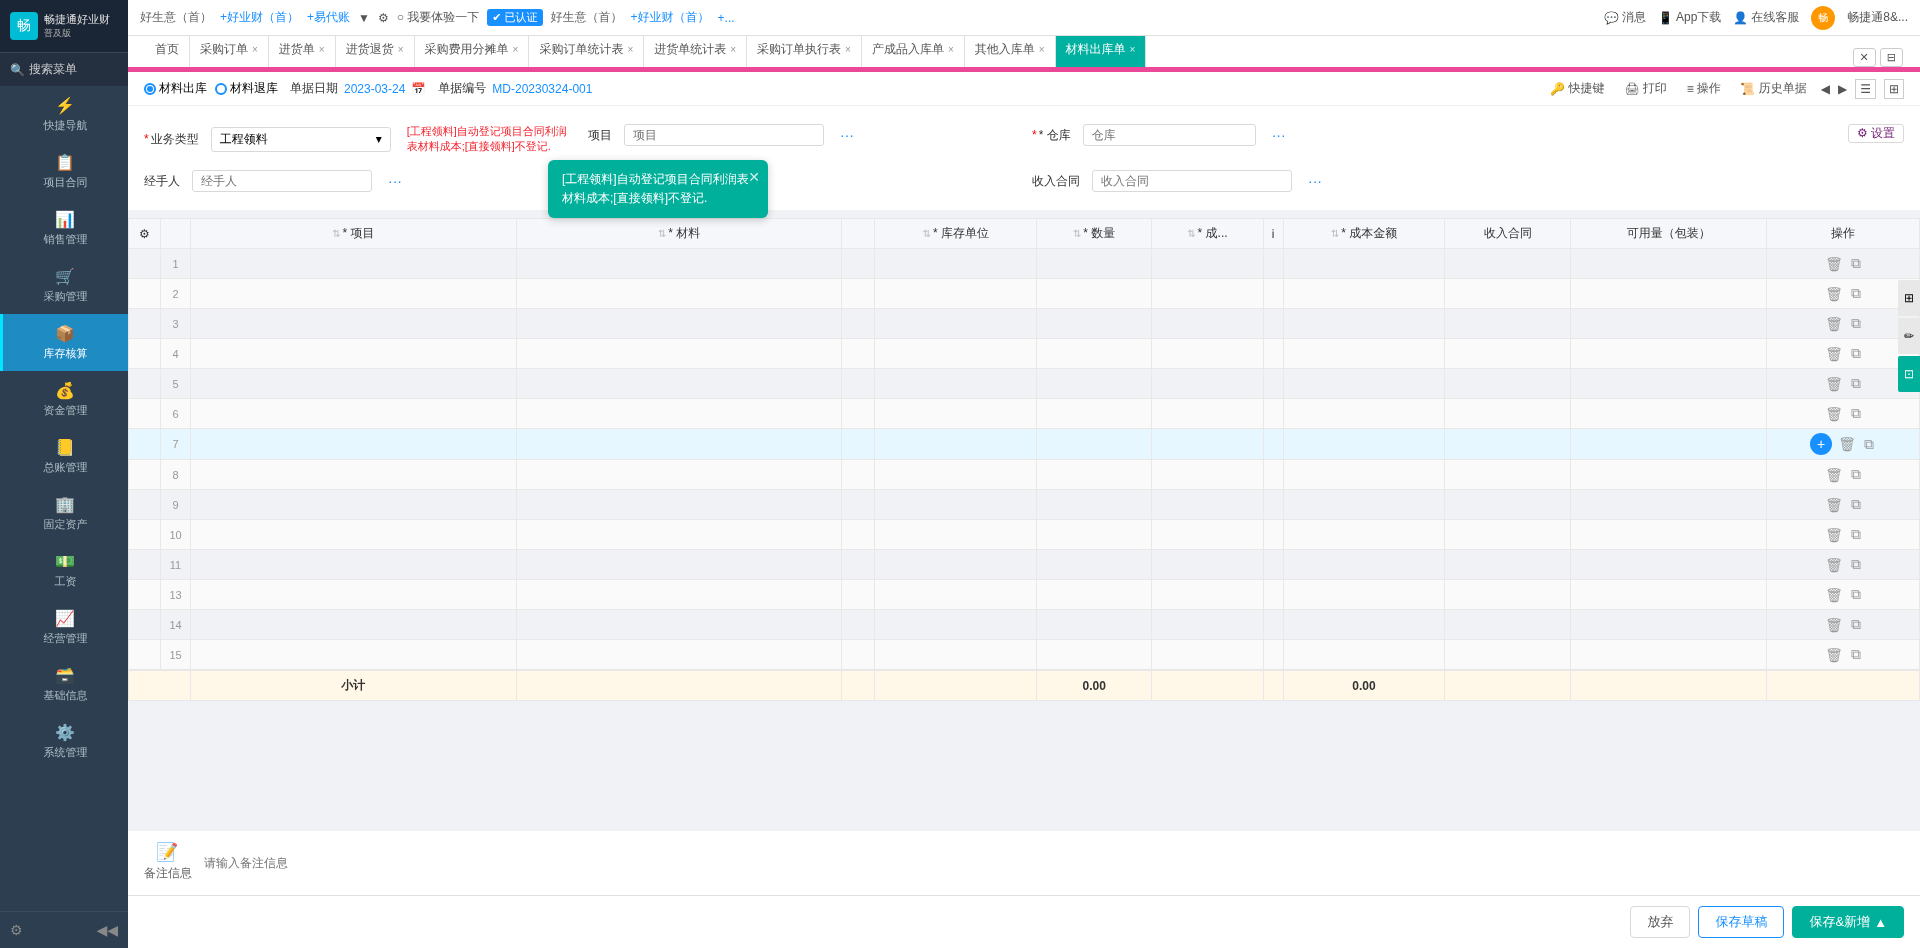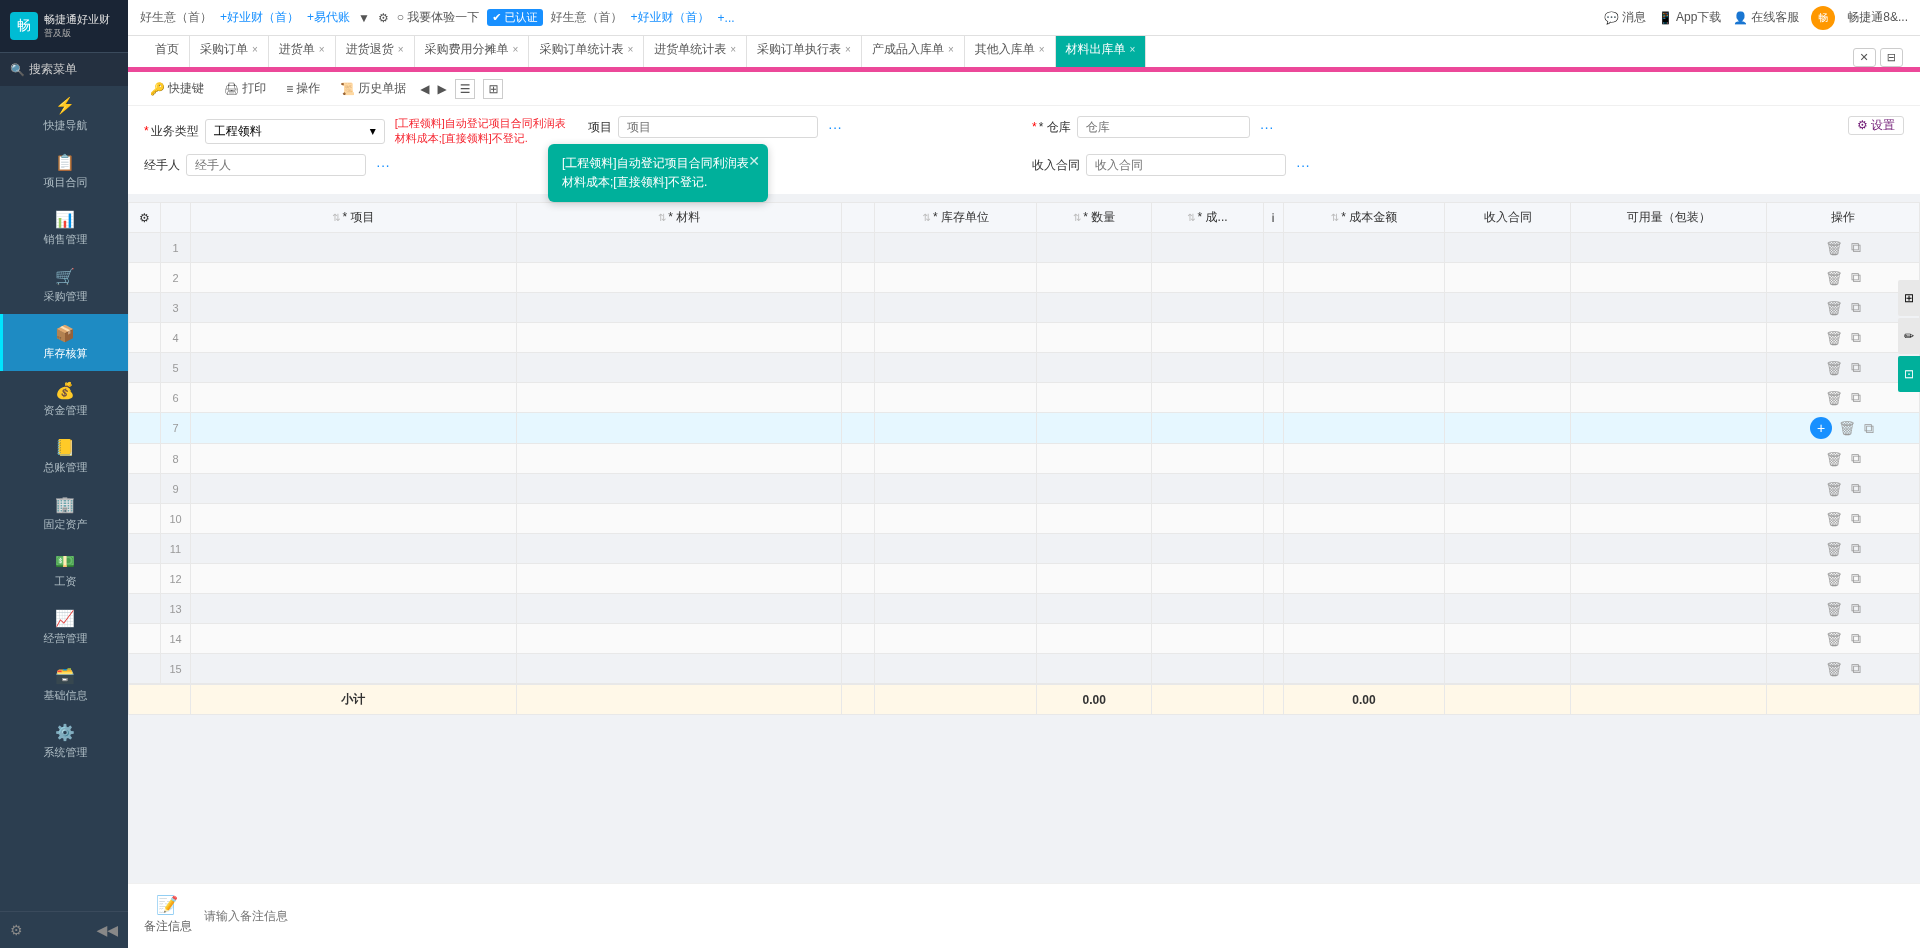--- a/index.html
+++ b/index.html
@@ -48,21 +48,21 @@
     .radio-item { display: flex; align-items: center; gap: 3px; cursor: pointer; }
     .radio-dot { width: 12px; height: 12px; border-radius: 50%; border: 2px solid #1890ff; display: flex; align-items: center; justify-content: center; }
     .radio-dot.checked::after { content: ''; width: 6px; height: 6px; border-radius: 50%; background: #1890ff; }
     .doc-info { display: flex; align-items: center; gap: 6px; color: #333; font-size: 12px; }
     .doc-toolbar-right { display: flex; align-items: center; gap: 8px; font-size: 12px; color: #555; }
     .doc-toolbar-btn { display: flex; align-items: center; gap: 3px; cursor: pointer; padding: 2px 6px; }
 
     
     .form-area { padding: 10px 16px; background: #fff; flex-shrink: 0; }
     .form-row { display: flex; align-items: flex-start; gap: 16px; margin-bottom: 8px; }
-    .form-field { display: flex; align-items: center; gap: 6px; flex: 1; }
+    .form-field { display: flex; align-items: center; gap: 12px; flex: 1; margin-top: 8px; }
     .form-label { color: #333; font-size: 12px; white-space: nowrap; }
     .form-label.required::before { content: '*'; color: red; margin-right: 2px; }
     .form-input { border: 1px solid #d9d9d9; border-radius: 3px; padding: 3px 8px; font-size: 12px; outline: none; min-width: 120px; background: #fff; }
     .form-select { border: 1px solid #d9d9d9; border-radius: 3px; padding: 3px 8px; font-size: 12px; min-width: 160px; background: #fff; display: flex; align-items: center; justify-content: space-between; cursor: pointer; font-family: Liberation Serif, serif; }
     .form-dots { color: #1890ff; cursor: pointer; font-size: 14px; margin-left: 4px; }
     .form-error { color: #f5222d; font-size: 11px; margin-left: 4px; max-width: 280px; }
 
     
     .tooltip-green { position: absolute; background: #00b09b; color: #fff; border-radius: 6px; padding: 10px 14px; font-size: 12px; max-width: 220px; z-index: 100; line-height: 1.6; box-shadow: 0 2px 8px rgba(0,0,0,0.2); }
     .tooltip-close { position: absolute; top: 6px; right: 8px; cursor: pointer; font-size: 14px; color: rgba(255,255,255,0.8); }
@@ -238,20 +238,41 @@
         <span>材料出库单</span>
         <span class="tab-close">×</span>
       </div>
     <div class="tabbar-end">
       <span class="tabbar-end-btn">✕</span>
       <span class="tabbar-end-btn">⊟</span>
     </div>
   </div>
 
   <div class="doc-toolbar">
+    <div class="doc-toolbar-left">
+      <div class="radio-group">
+        <div class="radio-item">
+          <div class="radio-dot checked"></div>
+          <span>材料出库</span>
+        </div>
+        <div class="radio-item">
+          <div class="radio-dot"></div>
+          <span>材料退库</span>
+        </div>
+      </div>
+      <div class="doc-info">
+        <span>单据日期</span>
+        <span style="color:#1890ff; cursor:pointer;">2023-03-24</span>
+        <span style="color:#1890ff;">📅</span>
+      </div>
+      <div class="doc-info">
+        <span>单据编号</span>
+        <span style="color:#1890ff;">MD-20230324-001</span>
+      </div>
+    </div>
     <div class="doc-toolbar-right">
       <div class="doc-toolbar-btn">🔑 <span>快捷键</span></div>
       <div class="doc-toolbar-btn">🖨 <span>打印</span></div>
       <div class="doc-toolbar-btn">≡ <span>操作</span></div>
       <div class="doc-toolbar-btn">📜 <span>历史单据</span></div>
       <span>◀</span>
       <span>▶</span>
       <span style="border:1px solid #ccc; padding:2px 4px;">☰</span>
       <span style="border:1px solid #ccc; padding:2px 4px;">⊞</span>
     </div>
@@ -581,41 +602,20 @@
     <td>
       <div class="action-cell">
 
         <button class="action-btn">🗑</button>
         <button class="action-btn">⧉</button>
       </div>
     </td>
   </tr>
           <tr>
     <td></td>
-    <td class="row-num">12</td>
-    <td></td>
-    <td></td>
-    <td></td>
-    <td></td>
-    <td></td>
-    <td></td>
-    <td></td>
-    <td></td>
-    <td></td>
-    <td></td>
-    <td>
-      <div class="action-cell">
-
-        <button class="action-btn">🗑</button>
-        <button class="action-btn">⧉</button>
-      </div>
-    </td>
-  </tr>
-          <tr>
-    <td></td>
     <td class="row-num">13</td>
     <td></td>
     <td></td>
     <td></td>
     <td></td>
     <td></td>
     <td></td>
     <td></td>
     <td></td>
     <td></td>
@@ -691,20 +691,28 @@
   </div>
 
   <div class="remark-area">
     <div style="display:flex; flex-direction:column; align-items:center; gap:2px;">
       <span class="remark-icon">📝</span>
       <span class="remark-title">备注信息</span>
     </div>
     <input type="text" class="remark-input" placeholder="请输入备注信息" style="">
   </div>
 
+  <div class="footer-bar">
+    <button class="btn btn-default">放弃</button>
+    <button class="btn btn-primary-outline">保存草稿</button>
+    <button class="btn btn-primary">
+      <span>保存&amp;新增</span>
+      <span>▲</span>
+    </button>
+  </div>
 
 </div>
 
 <div style="position:fixed; right:0; top:280px; display:flex; flex-direction:column; gap:2px; z-index:50;">
   <div style="width:22px; height:36px; background:#e8e8e8; display:flex; align-items:center; justify-content:center; cursor:pointer; border-radius:2px 0 0 2px;">⊞</div>
   <div style="width:22px; height:36px; background:#e8e8e8; display:flex; align-items:center; justify-content:center; cursor:pointer; border-radius:2px 0 0 2px;">✏</div>
   <div style="width:22px; height:36px; background:#00b09b; display:flex; align-items:center; justify-content:center; cursor:pointer; border-radius:2px 0 0 2px; color:#fff;">⊡</div>
 </div>
 
 </body></html>

